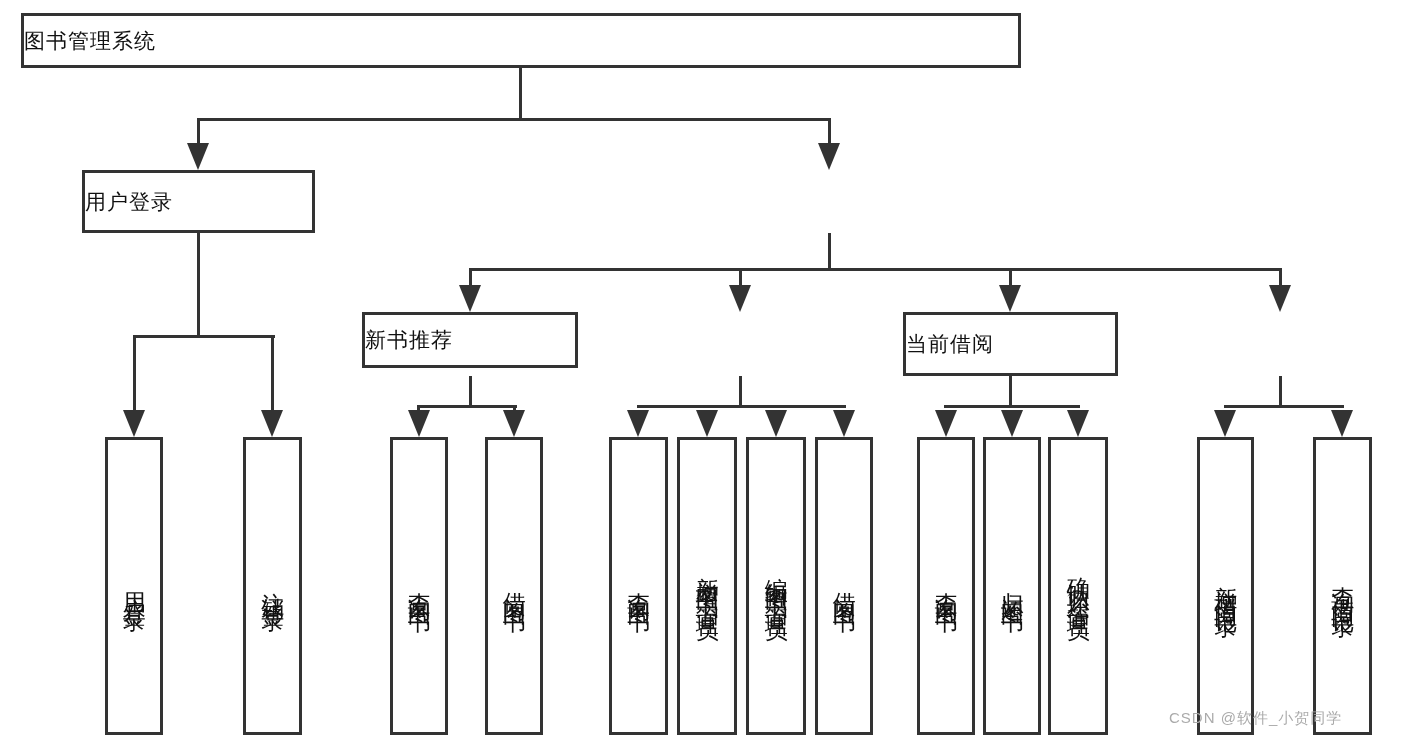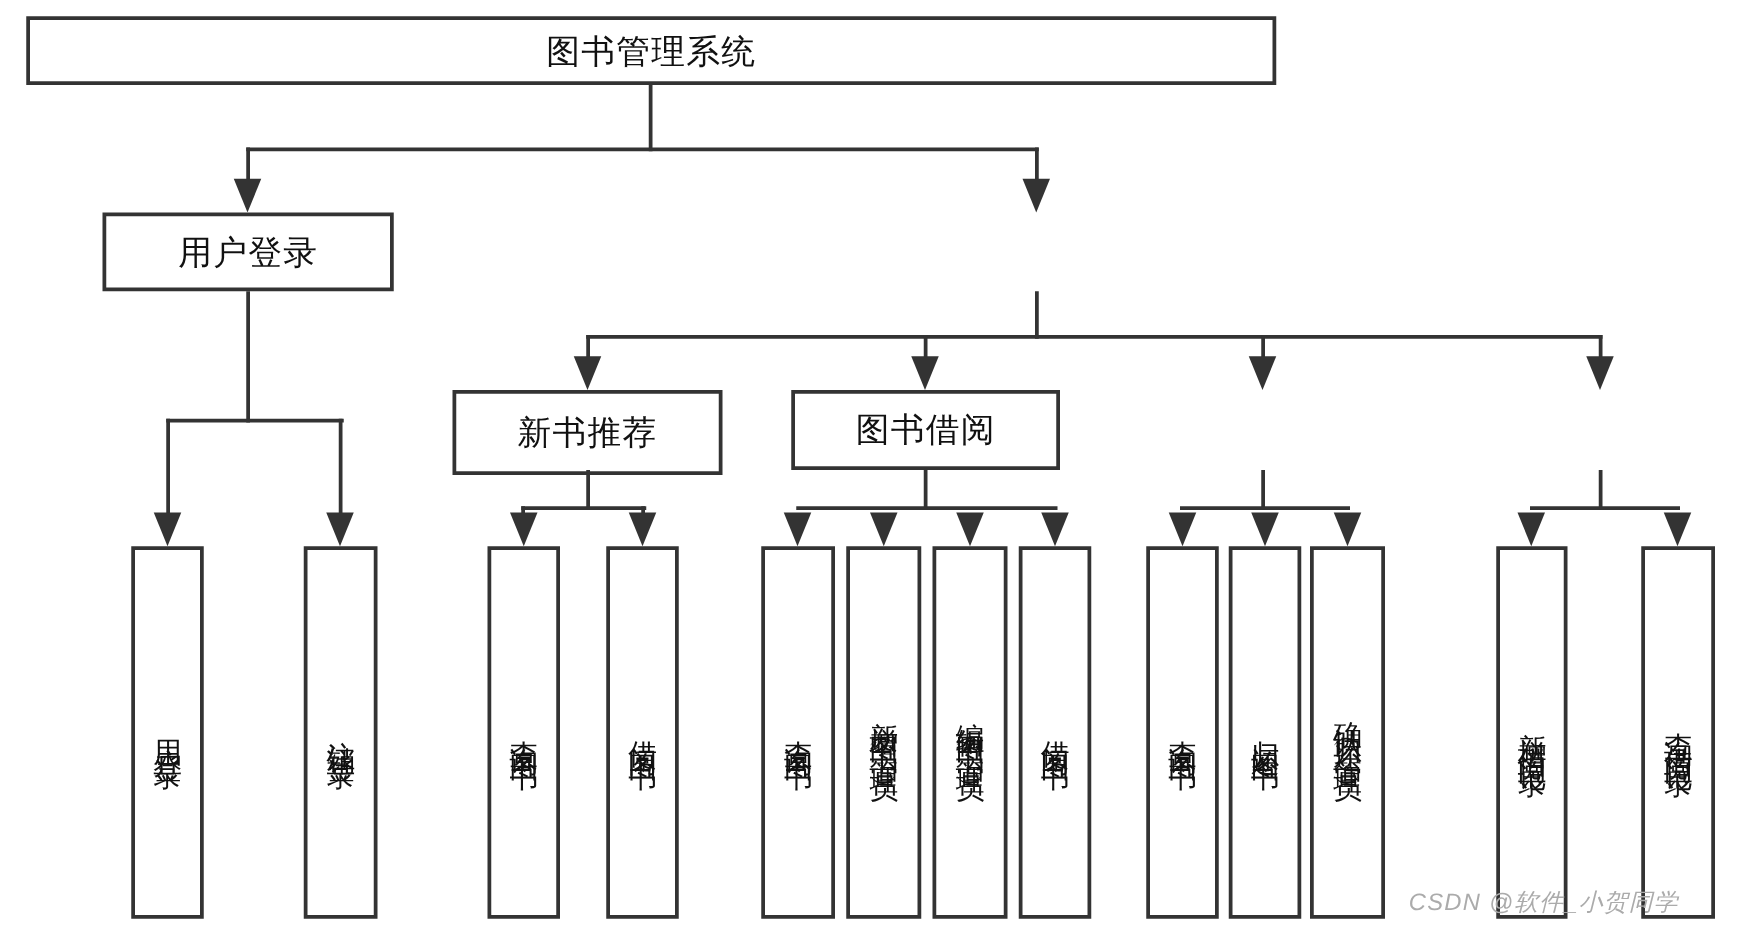--- a/index.html
+++ b/index.html
@@ -9,43 +9,43 @@
     --bg:#ffffff;
   }
   html,body{margin:0;padding:0;background:var(--bg);}
   body{font-family:"Liberation Sans","DejaVu Sans",sans-serif;}
   #canvas{
     position:relative;width:1405px;height:747px;background:var(--bg);
     overflow:hidden;
   }
   .box{
     position:absolute;background:#fff;border:3px solid var(--line);
-    box-sizing:border-box;display:flex;align-items:center;justify-content:center;
-    font-size:27px;color:var(--text);letter-spacing:1px;white-space:nowrap;
+    box-sizing:border-box;display:flex;align-items:center;
+    font-size:21px;color:var(--text);letter-spacing:1px;white-space:nowrap;
   }
   .vbox{
     position:absolute;top:437px;height:298px;background:#fff;
     border:3px solid var(--line);box-sizing:border-box;
     display:flex;align-items:center;justify-content:center;
   }
   .vbox span{
     writing-mode:vertical-rl;text-orientation:mixed;
     font-size:23px;letter-spacing:6px;line-height:1.1;color:var(--text);
     max-height:286px;
   }
   .vline{position:absolute;width:3px;background:var(--line);}
   .hline{position:absolute;height:3px;background:var(--line);}
   .arrow{
     position:absolute;width:0;height:0;
     border-left:11px solid transparent;border-right:11px solid transparent;
     border-top:27px solid var(--line);
   }
   .watermark{
-    position:absolute;left:1127px;top:709px;font-size:19px;
-    color:var(--wm);letter-spacing:1px;white-space:nowrap;z-index:5;font-style:italic;
+    position:absolute;left:1169px;top:709px;font-size:15px;
+    color:var(--wm);letter-spacing:1px;white-space:nowrap;z-index:5;
   }
 </style>
 </head>
 <body>
 
 <div id="canvas">
 
   <div class="box" style="left:21px;top:13px;width:1000px;height:55px;">
     <span>图书管理系统</span>
   </div>
@@ -78,25 +78,25 @@
     <div class="vline" style="left:469px;top:268px;height:20px;"></div>
     <div class="arrow" style="left:459px;top:285px;"></div>
     <div class="vline" style="left:739px;top:268px;height:20px;"></div>
     <div class="arrow" style="left:729px;top:285px;"></div>
     <div class="vline" style="left:1009px;top:268px;height:20px;"></div>
     <div class="arrow" style="left:999px;top:285px;"></div>
     <div class="vline" style="left:1279px;top:268px;height:20px;"></div>
     <div class="arrow" style="left:1269px;top:285px;"></div>
   </div>
 
-  <div class="box" style="left:362px;top:312px;width:216px;height:68px;">
+  <div class="box" style="left:362px;top:312px;width:216px;height:56px;">
     <span>新书推荐</span>
   </div>
-  <div class="box" style="left:633px;top:312px;width:215px;height:64px;">
-    <span>图书借阅</span>
+  <div class="box" style="left:903px;top:312px;width:215px;height:64px;">
+    <span>当前借阅</span>
   </div>
 
   <div>
     <div class="vline" style="left:469px;top:376px;height:32px;"></div>
     <div class="hline" style="left:417px;top:405px;width:100px;"></div>
     <div class="vline" style="left:417px;top:405px;height:9px;"></div>
     <div class="arrow" style="left:408px;top:410px;"></div>
     <div class="vline" style="left:513px;top:405px;height:9px;"></div>
     <div class="arrow" style="left:503px;top:410px;"></div>
   </div>

